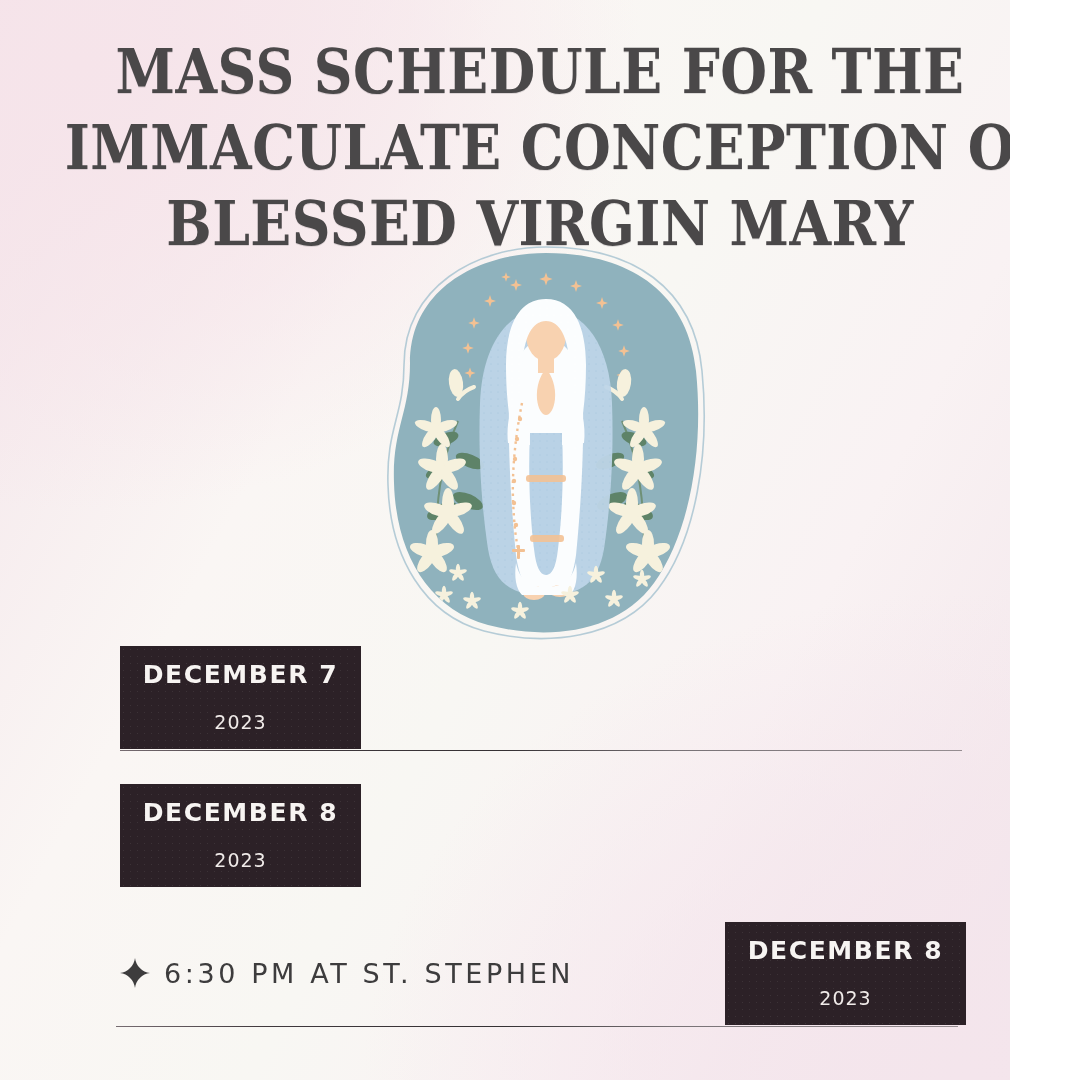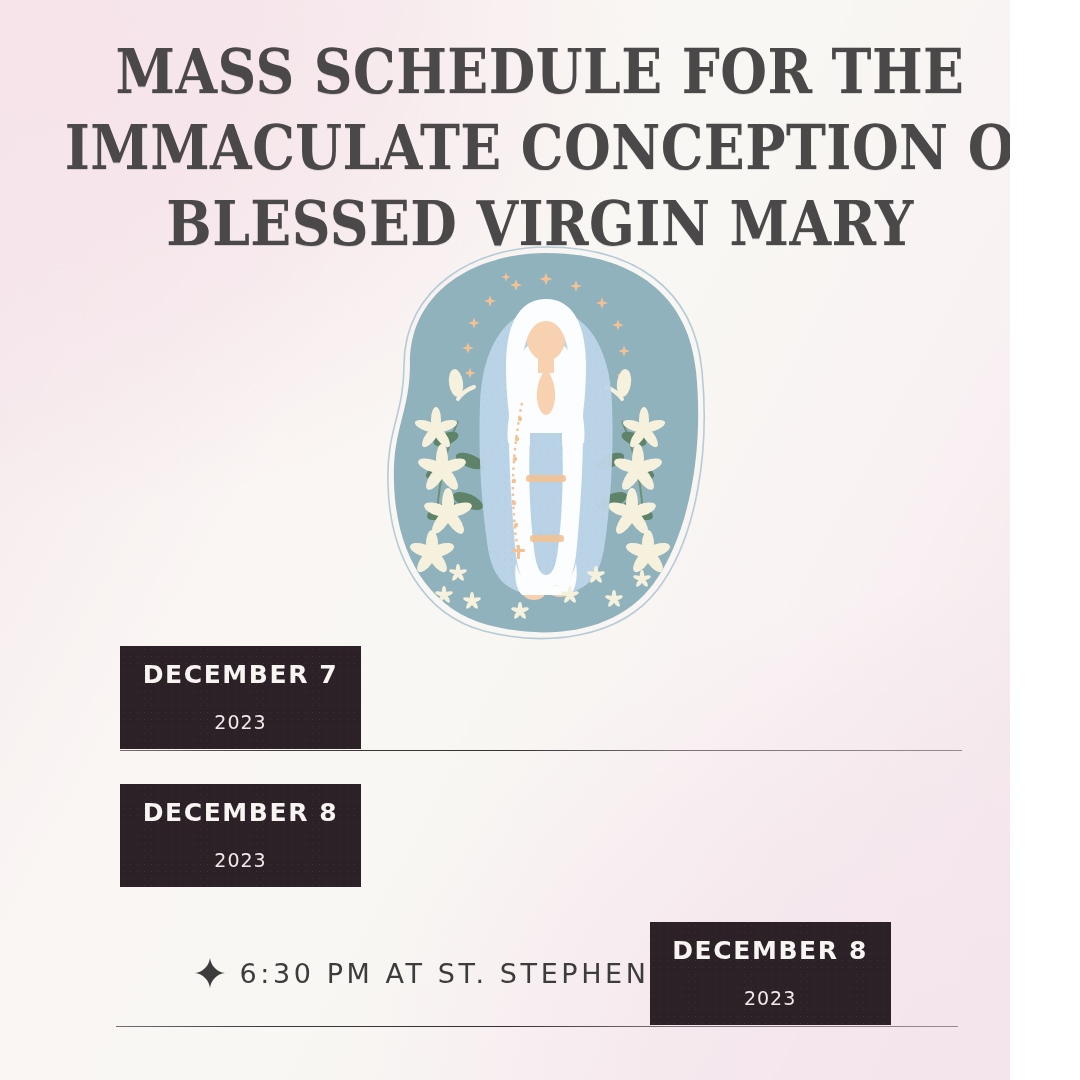--- a/index.html
+++ b/index.html
@@ -153,21 +153,21 @@
     left: 120px;
     width: 842px;
     height: 1px;
     background: linear-gradient(90deg, #6b6066 0%, #2f272c 18%, #242023 46%, #6d676b 66%, #8d8589 100%);
     opacity: 0.92;
   }
   #divider-1 { top: 122px; }
   #divider-2 { top: 260px; left: 116px; }
 
   
-  .row-3 .row-inner { right: 114px; justify-content: center; }
+  .row-3 .row-inner { right: 114px; }
 </style>
 </head>
 <body>
 
 <div id="poster">
 
   <div class="title-block">
     <span class="title-line l1">MASS SCHEDULE FOR THE</span>
     <span class="title-line l2">IMMACULATE CONCEPTION OF THE</span>
     <span class="title-line l3">BLESSED VIRGIN MARY</span>

